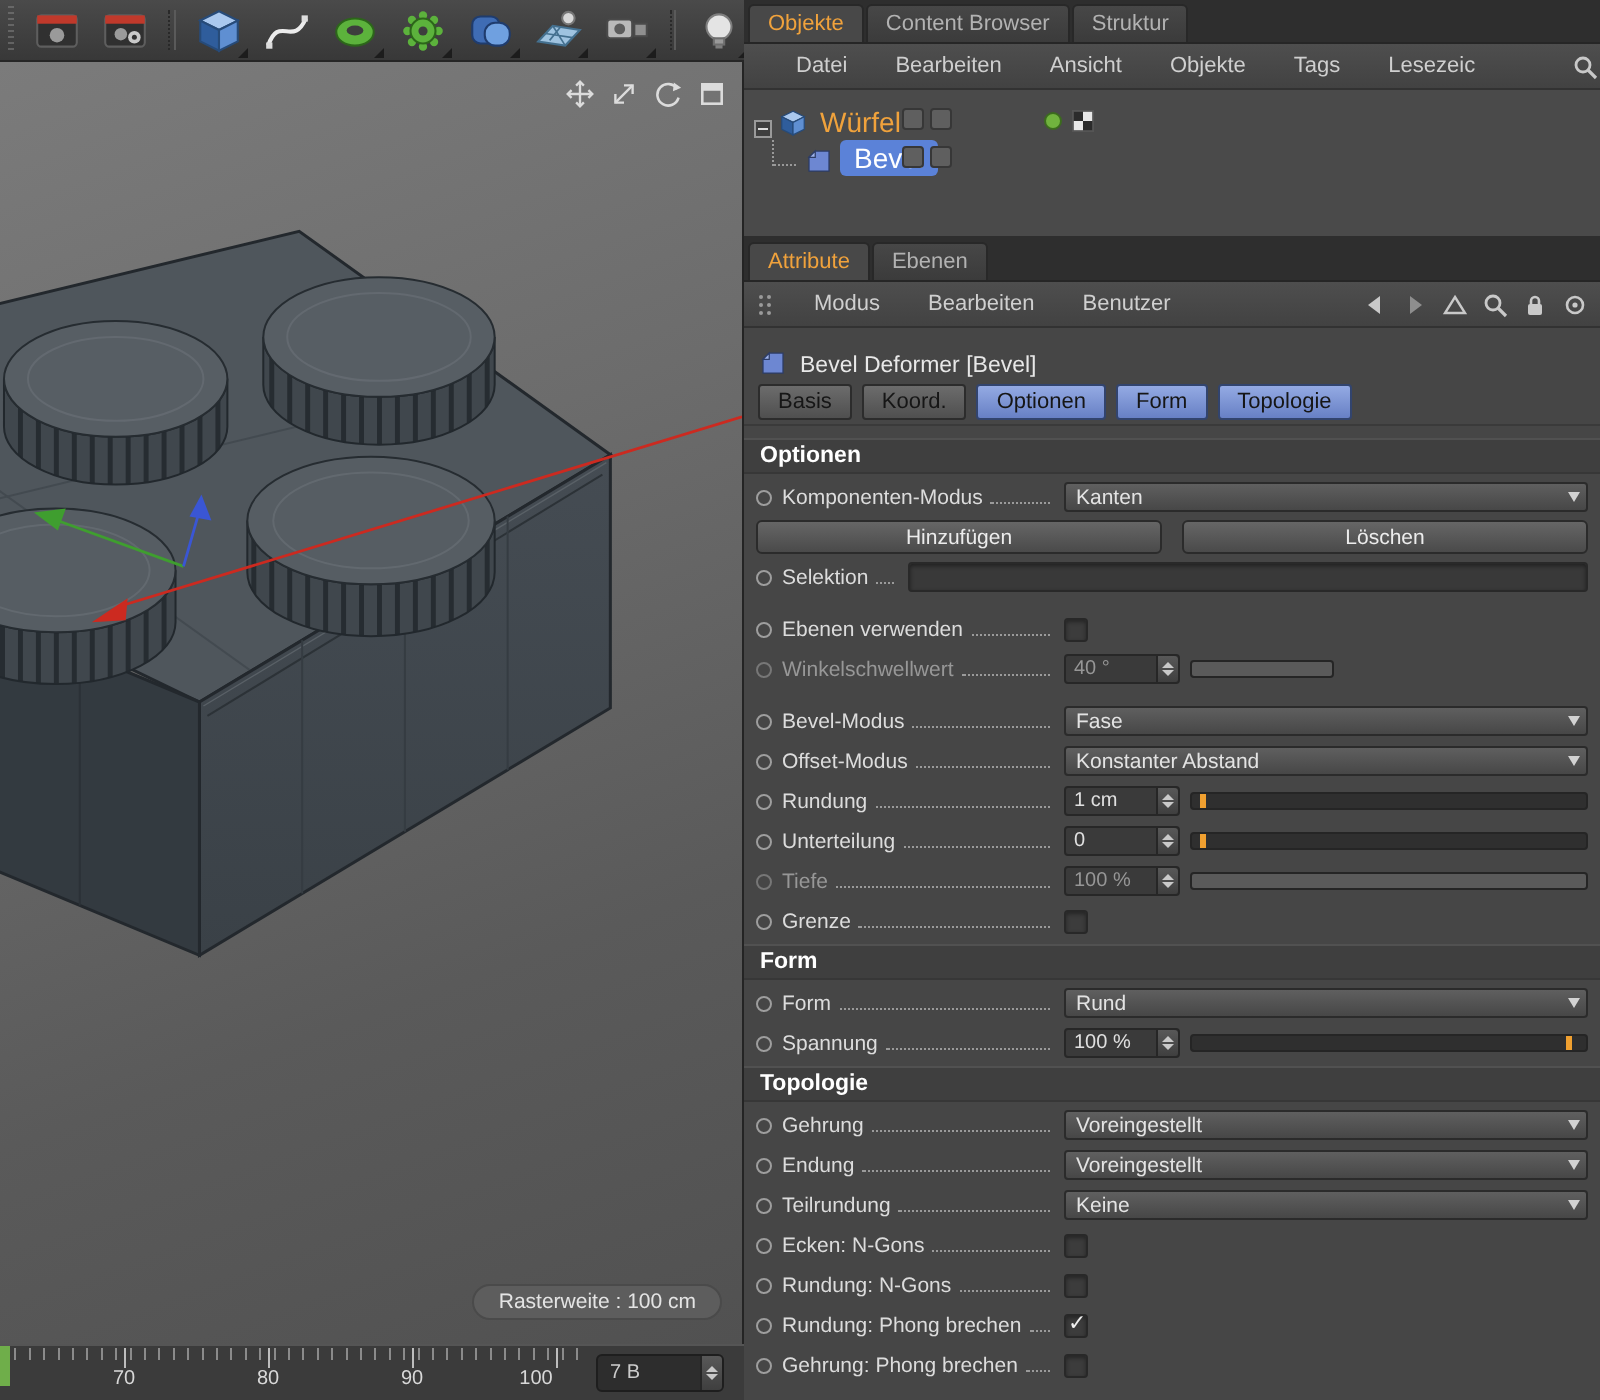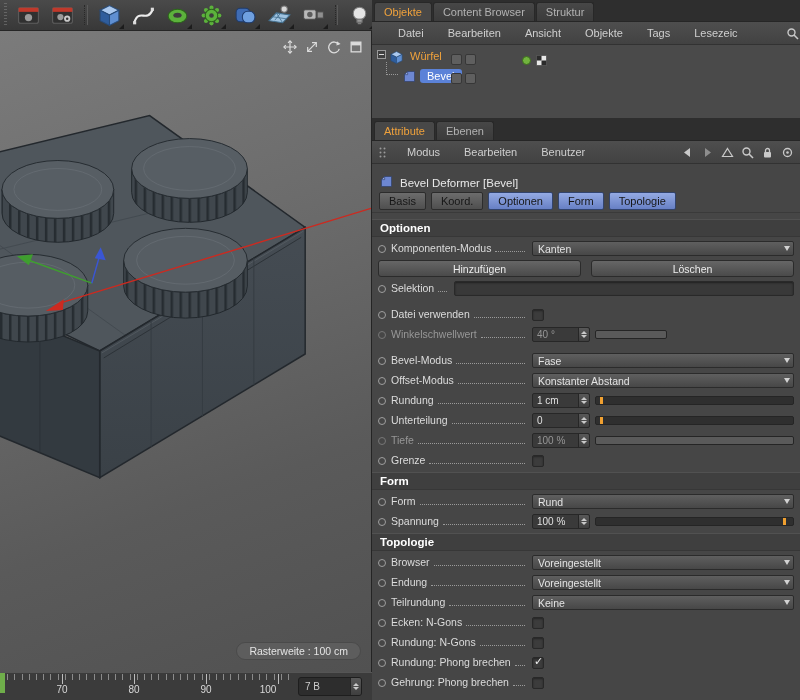--- a/index.html
+++ b/index.html
@@ -56,21 +56,21 @@
   .menubar{height:22px;background:linear-gradient(#4e4e4e,#424242);border-bottom:1px solid #323232;
     display:flex;align-items:center;padding:0 6px;gap:24px;font-size:11px;color:#cfcfcf;flex:0 0 auto}
   .mitem{white-space:nowrap}
   .spacer{flex:1}
   .micons{display:flex;gap:7px;align-items:center}
   .mi{width:13px;height:13px}
   .gripicon{width:9px;height:13px;margin-right:-4px}
 
   
   .obj-tree{height:68px;background:#4a4a4a;border-bottom:1px solid #2e2e2e;padding-top:5px;flex:0 0 auto}
-  .tree-row{position:relative;height:19px;display:flex;align-items:flex-start;padding-left:5px;font-size:11px;gap:3px}
+  .tree-row{position:relative;height:19px;display:flex;align-items:flex-end;padding-left:5px;font-size:14px;gap:3px}
   .expand-toggle{width:9px;height:9px;border:1px solid #9a9a9a;background:#3f3f3f;position:relative;flex:0 0 auto;box-sizing:border-box}
   .expand-toggle::after{content:"";position:absolute;left:1px;right:1px;top:3px;height:1px;background:#ddd}
   .tree-elbow{width:11px;height:12px;border-left:1px dotted #999;border-bottom:1px dotted #999;
     margin:-7px 1px 5px 9px;flex:0 0 auto}
   .obj-ico{width:15px;height:15px;flex:0 0 auto}
   .oname{padding:0 3px;white-space:nowrap}
   .oname.orange{color:#f0a23c}
   .oname.sel{background:#5b82d8;color:#fff;border-radius:3px;padding:1px 7px}
   .visdots{position:absolute;left:79px;top:4px;display:flex;gap:3px}
   .visdots i{width:11px;height:11px;background:#5f5f5f;border:1px solid #373737;border-radius:2px;box-sizing:border-box}
@@ -480,21 +480,21 @@
             <span class="leader"></span>
           </span>
         <div class="field"></div>
       </div>
 
       <div class="gap"></div>
 
       <div class="row">
         <span class="adot"></span>
         <span class="lblwrap">
-            <span class="lbl">Datei verwenden</span>
+            <span class="lbl">Ebenen verwenden</span>
             <span class="leader"></span>
           </span>
         <span class="checkbox"></span>
         <span class="fill"></span>
       </div>
 
       <div class="row dis">
         <span class="adot"></span>
         <span class="lblwrap">
             <span class="lbl">Winkelschwellwert</span>
@@ -629,21 +629,21 @@
         <div class="slider">
             <span class="tick" style="left: calc(96.5% - 2.9px);"></span>
           </div>
       </div>
 
       <div class="sect">Topologie</div>
 
       <div class="row">
         <span class="adot"></span>
         <span class="lblwrap">
-            <span class="lbl">Browser</span>
+            <span class="lbl">Gehrung</span>
             <span class="leader"></span>
           </span>
         <div class="dropdown">
             <span class="ddtext">Voreingestellt</span>
             <span class="ddarrow"></span>
           </div>
       </div>
 
       <div class="row">
         <span class="adot"></span>

